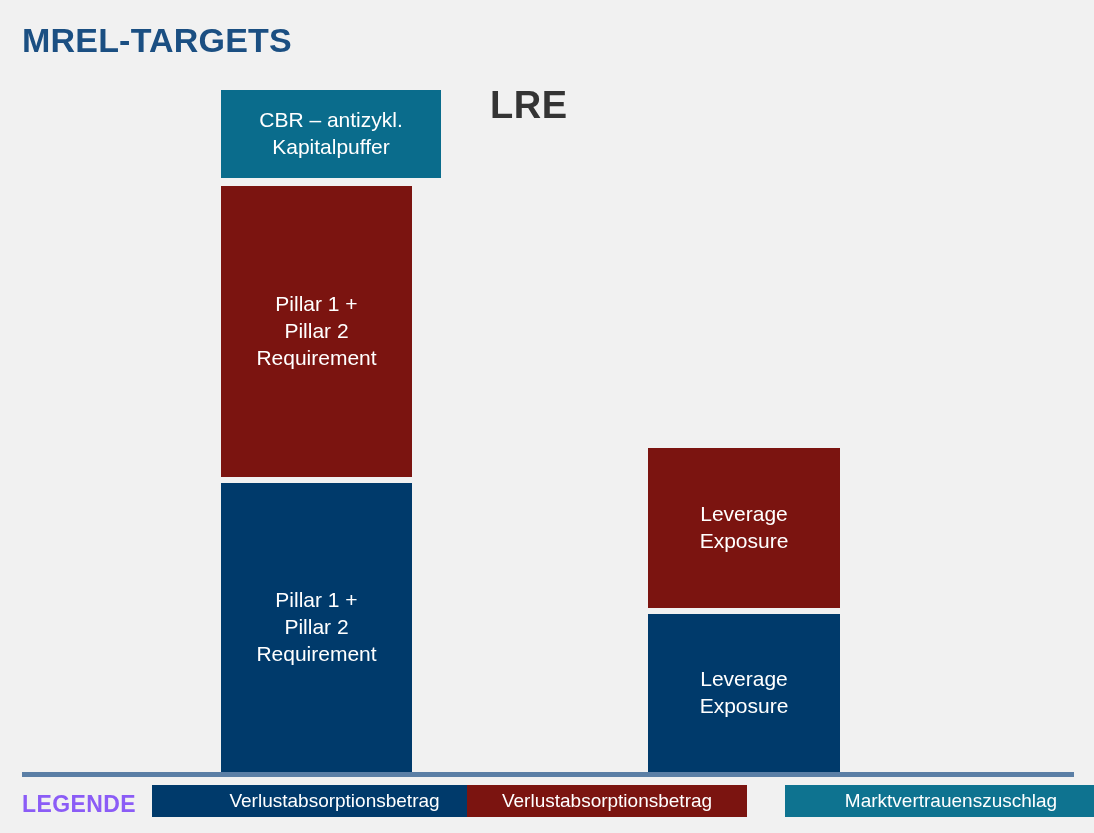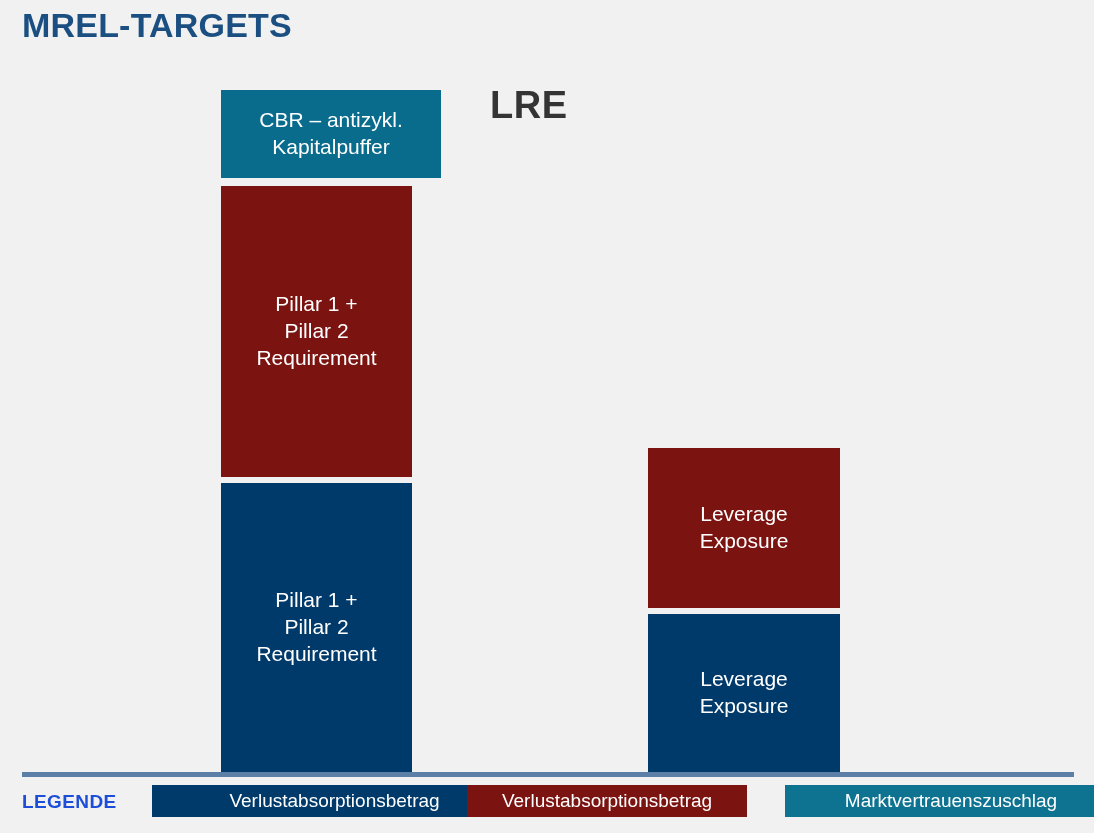--- a/index.html
+++ b/index.html
@@ -20,21 +20,21 @@
     left: 0; top: 0;
     width: 1094px;
     height: 833px;
     background: #f1f1f1;
   }
 
   
   .slide-title {
     position: absolute;
     left: 22px;
-    top: 6px;
+    top: 21px;
     font-size: 34px;
     font-weight: bold;
     color: #1b4f82;
     letter-spacing: 0.2px;
     white-space: nowrap;
     text-align: center;
   }
 
   
   .col-heading {
@@ -83,23 +83,23 @@
     width: 1052px;
     height: 5px;
     background: #5b7fa6;
   }
 
   
   .legend-label {
     position: absolute;
     left: 22px;
     top: 791px;
-    font-size: 19px;
+    font-size: 23px;
     font-weight: bold;
-    color: #1d4ed8;
+    color: #8b5cf6;
     letter-spacing: 0.4px;
     white-space: nowrap;
   }
   .legend-chip {
     position: absolute;
     top: 785px;
     height: 32px;
     display: flex;
     align-items: center;
     justify-content: center;

